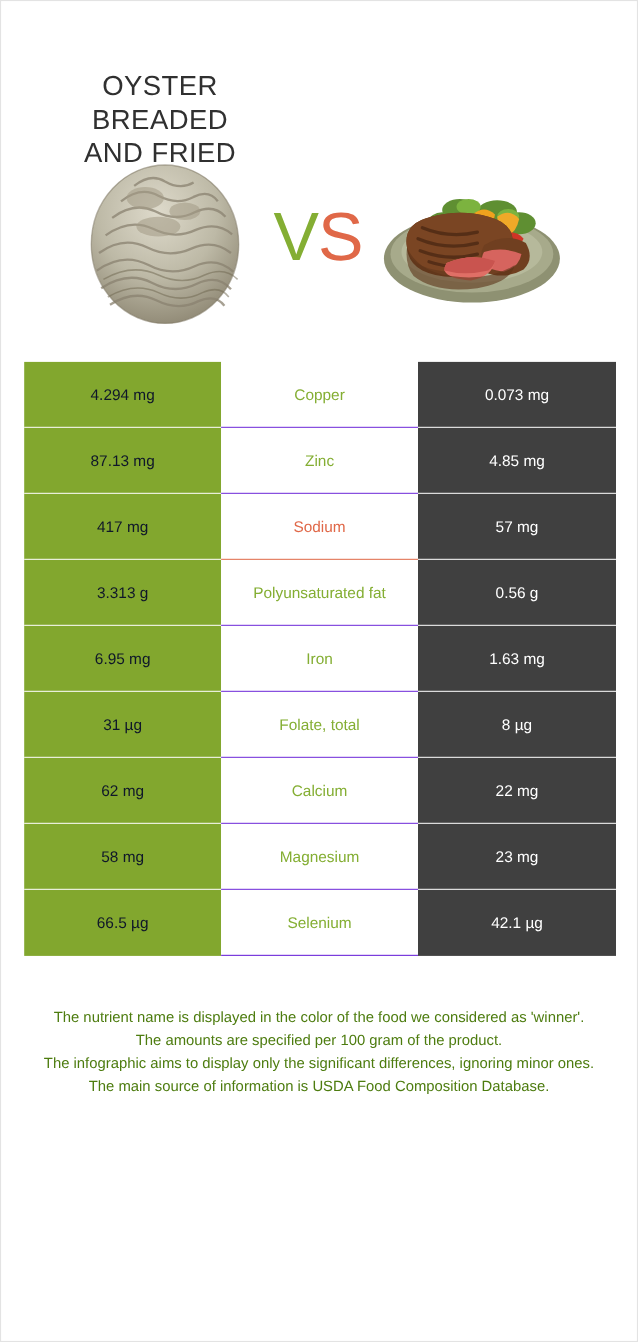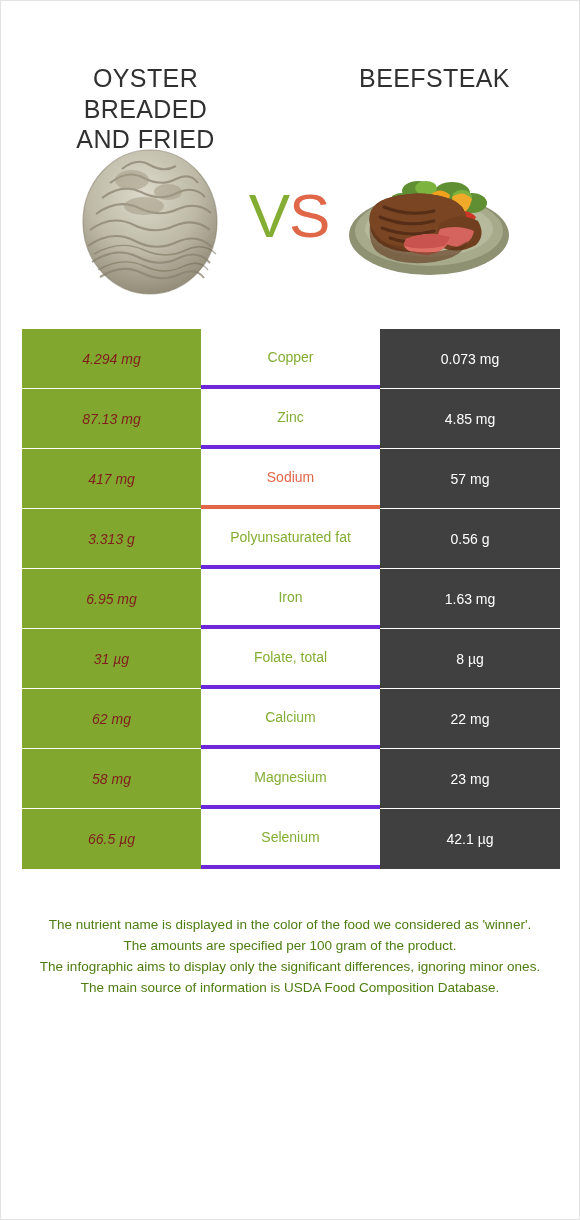--- a/index.html
+++ b/index.html
@@ -89,28 +89,27 @@
     display: flex;
     align-items: center;
     justify-content: center;
     box-sizing: border-box;
     font-size: 14px;
     text-align: center;
   }
   .cell.left {
     flex: 0 0 179px;
     background: #82A72E;
-    color: #7f1d1d;
+    color: #0f172a;
     border-bottom: 1px solid #ffffff;
-    font-style: italic;
   }
   .cell.mid {
     flex: 0 0 179px;
     background: #ffffff;
-    border-bottom: 4px solid #6d28d9;
+    border-bottom: 1px solid #6d28d9;
     font-size: 14px;
   }
   .cell.mid.redline {
     border-bottom-color: #E06848;
   }
   .cell.right {
     flex: 0 0 180px;
     background: #404040;
     color: #ffffff;
     border-bottom: 1px solid #ffffff;
@@ -134,23 +133,20 @@
 
   
   svg { display: block; }
 </style>
 </head>
 <body>
 
 <div class="header">
   <div class="title-cell left">
     <div class="food-title">OYSTER BREADED AND FRIED</div>
-  </div>
-  <div class="title-cell right">
-    <div class="food-title">BEEFSTEAK</div>
   </div>
 </div>
 
 <div class="compare">
 
   <div class="img-wrap">
     <svg width="160" height="165" viewBox="0 0 160 165">
       <defs>
         <radialGradient id="oy" cx="45%" cy="30%" r="75%">
           <stop offset="0%" stop-color="#dedacb"></stop>

